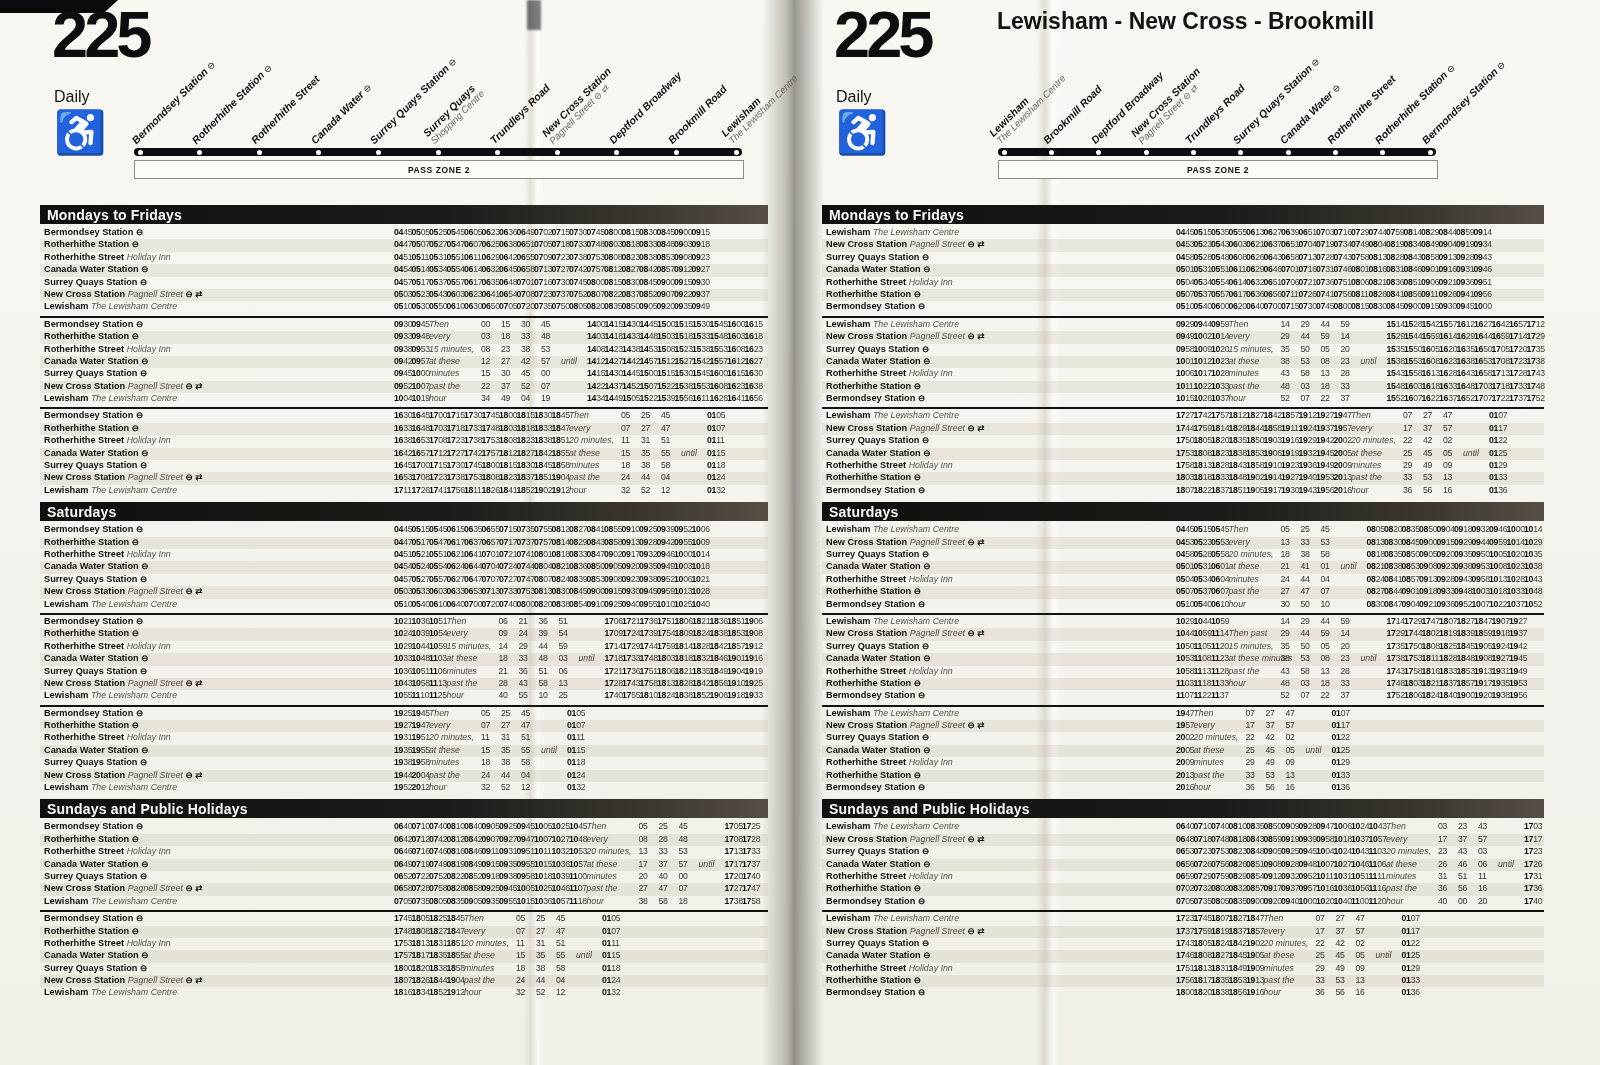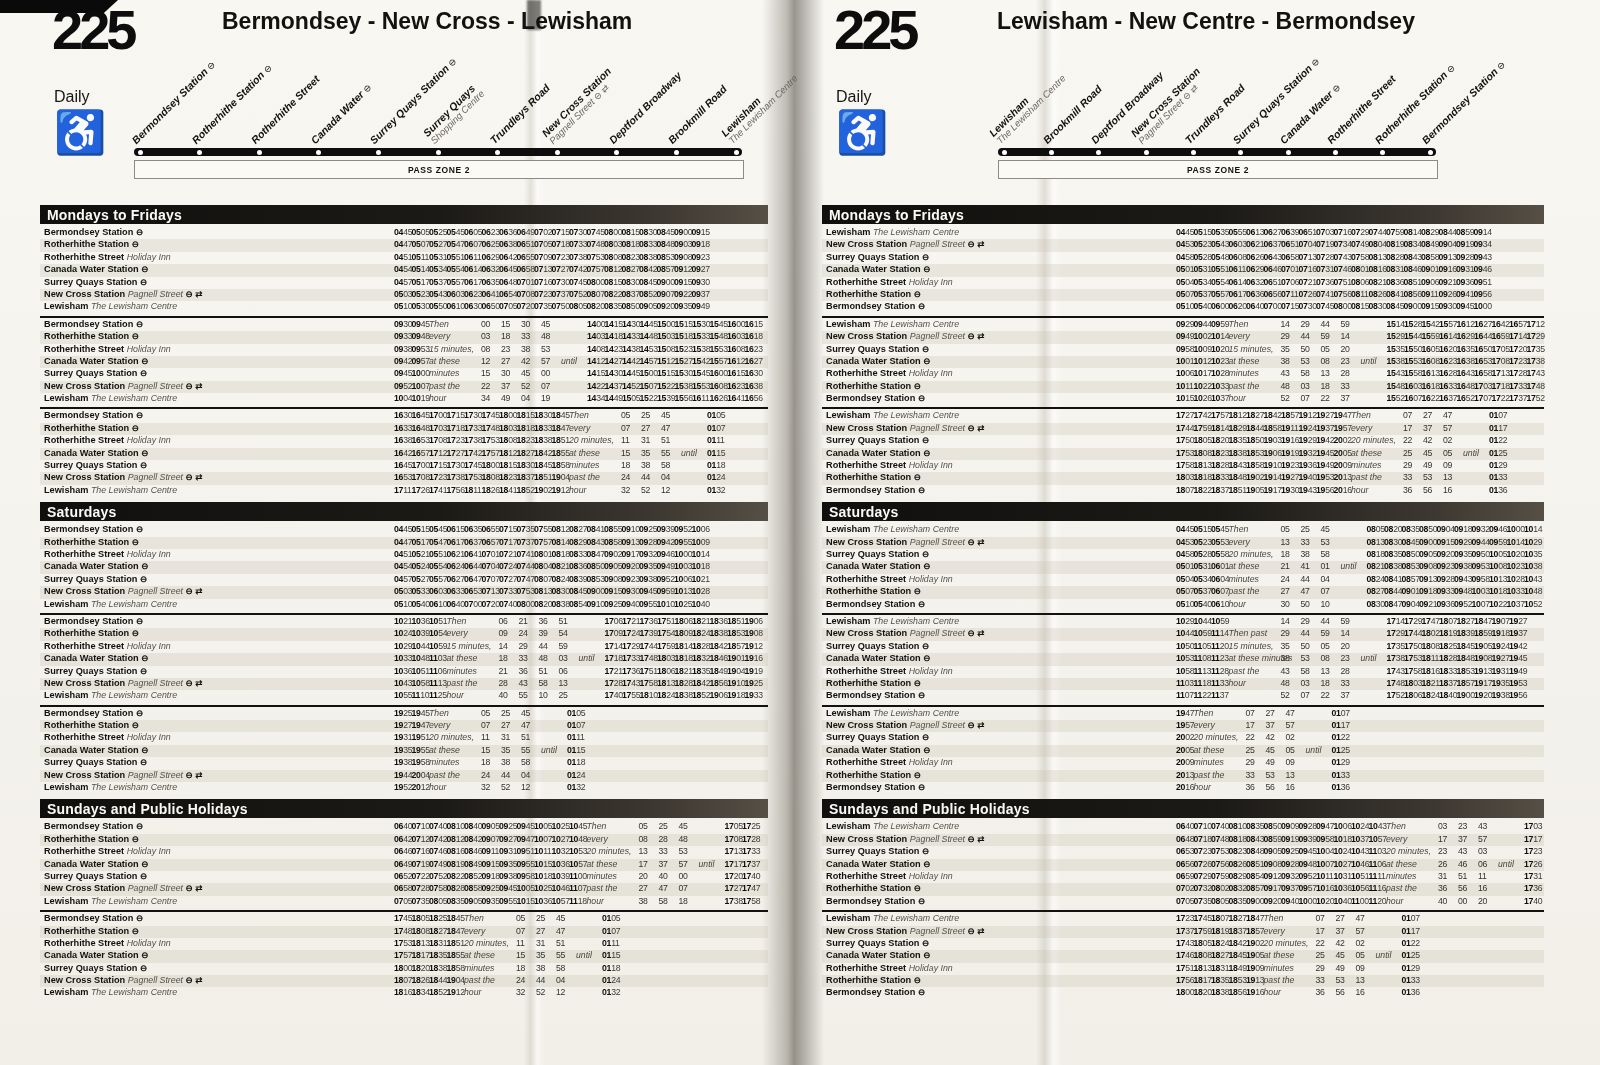--- a/index.html
+++ b/index.html
@@ -19,21 +19,21 @@
   .scan-mark{position:absolute;left:0;top:0;width:118px;height:13px;background:#0a0a0a;
     clip-path:polygon(0 0,100% 0,88% 100%,0 100%);}
   .scan-mark2{position:absolute;left:527px;top:0;width:14px;height:30px;background:rgba(20,18,15,.55);filter:blur(1px);}
 
   .page{position:absolute;top:0;height:1065px;}
   #page0{left:40px;width:728px;}
   #page1{left:822px;width:722px;}
 
   
   .hdr{position:relative;height:200px;}
-  .route-num{position:absolute;left:12px;top:2px;font-size:56px;font-weight:700;letter-spacing:-4px;color:#0d0d0d;line-height:1;}
+  .route-num{position:absolute;left:12px;top:2px;font-size:65px;font-weight:700;letter-spacing:-4px;color:#0d0d0d;line-height:1;}
   .daily{position:absolute;left:14px;top:88px;font-size:16px;color:#161616;}
   .wheel{position:absolute;left:14px;top:112px;font-size:42px;line-height:1;color:#0d0d0d;}
   .page-title{position:absolute;top:8px;font-size:23px;font-weight:700;color:#141210;white-space:nowrap;}
   #page0 .page-title{left:182px;}
   #page1 .page-title{left:175px;}
 
   
   .diagram{position:absolute;left:0;top:0;width:100%;height:200px;}
   .route-line{position:absolute;height:8px;background:#0d0d0d;border-radius:4px;top:148px;}
   .stop-dot{position:absolute;width:5px;height:5px;border-radius:50%;background:#fff;top:149.5px;}
@@ -72,21 +72,20 @@
 <div class="crease-r"></div>
 <div class="gutter"></div>
 <div class="scan-mark"></div>
 <div class="scan-mark2"></div>
 
 <div class="page" id="page0">
   <div class="hdr">
     <div class="route-num">225</div>
     <div class="daily">Daily</div>
     <div class="wheel">♿</div>
-    <div class="page-title">Bermondsey - New Cross - Lewisham</div>
     <div class="diagram">
         <div class="route-line" style="left:94px;width:608px"></div>
         <div class="stop-dot" style="left:97.5px"></div>
         <div class="stop-label" style="left:98px;bottom:54px">
             <div class="stop-name">Bermondsey Station <span class="sym">⊖</span></div>
           </div>
         <div class="stop-dot" style="left:157.1px"></div>
         <div class="stop-label" style="left:157.6px;bottom:54px">
             <div class="stop-name">Rotherhithe Station <span class="sym">⊖</span></div>
           </div>
@@ -1189,21 +1188,21 @@
         </div>
       </div>
     </div>
 </div>
 
 <div class="page" id="page1">
   <div class="hdr">
     <div class="route-num">225</div>
     <div class="daily">Daily</div>
     <div class="wheel">♿</div>
-    <div class="page-title">Lewisham - New Centre - Bermondsey</div>
+    <div class="page-title">Lewisham - New Cross - Brookmill</div>
     <div class="diagram">
         <div class="route-line" style="left:176px;width:438px"></div>
         <div class="stop-dot" style="left:179.5px"></div>
         <div class="stop-label" style="left:180px;bottom:54px">
             <div class="stop-name">Lewisham </div>
           <div class="stop-sub">The Lewisham Centre </div>
           </div>
         <div class="stop-dot" style="left:226.83333333333334px"></div>
         <div class="stop-label" style="left:227.33333333333334px;bottom:54px">
             <div class="stop-name">Brookmill Road </div>

